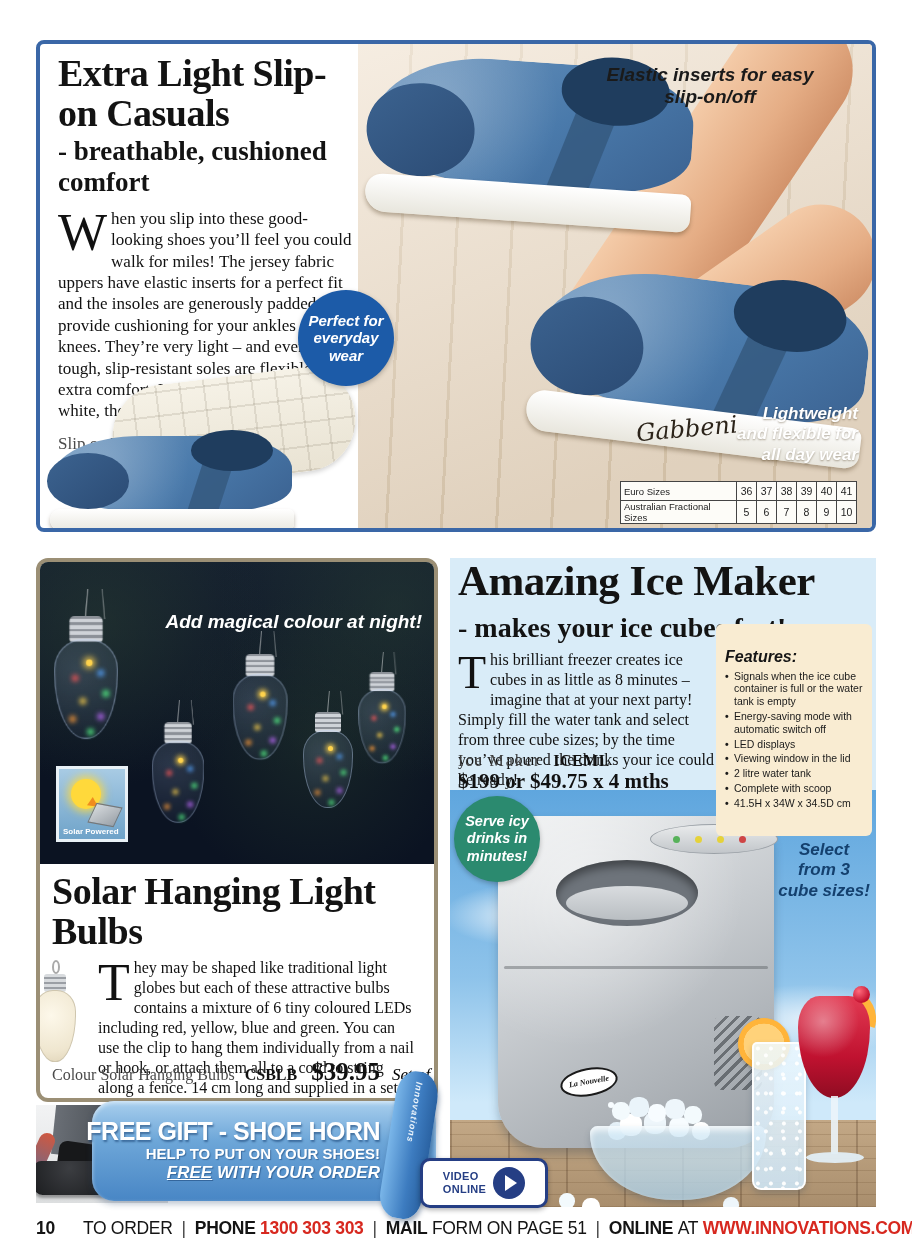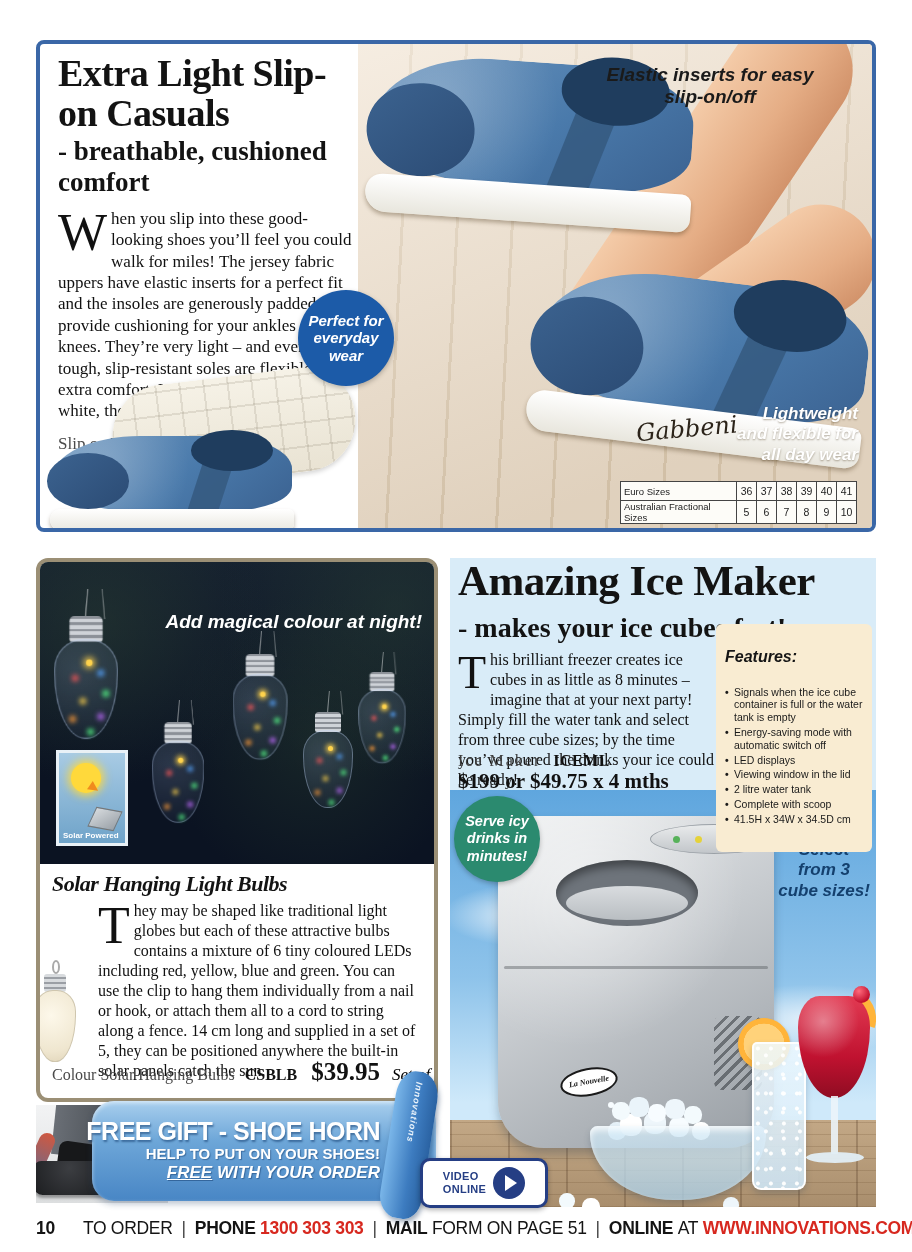--- a/index.html
+++ b/index.html
@@ -97,38 +97,38 @@
     box-shadow:0 0 5px 2px rgba(255,211,77,.9),
       -11px 12px 4px 0px #ff5a5a, 9px 8px 4px 0px #58a6ff,
       13px 24px 4px 0px #58ff8a, -5px 30px 4px 0px #ffd34d,
       9px 42px 4px 0px #c06bff, -13px 44px 4px 0px #ff9d3b,
       1px 54px 4px 0px #58ff8a; }
   .bulbB1 { left:46px; top:54px; transform:scale(1.28); }
   .bulbB2 { left:138px; top:160px; transform:scale(1.05); }
   .bulbB3 { left:220px; top:92px; transform:scale(1.1); }
   .bulbB4 { left:288px; top:150px; }
   .bulbB5 { left:342px; top:110px; transform:scale(.95); }
-  .solar-badge { position:absolute; left:16px; top:188px; width:72px; height:96px;
+  .solar-badge { position:absolute; left:16px; top:204px; width:72px; height:76px;
     background:linear-gradient(180deg,#a8cbe4,#6fa3c9); border:3px solid #e9f1f7; }
   .solar-badge .sun { position:absolute; left:12px; top:10px; width:30px; height:30px; border-radius:50%;
     background:#ffd93b; box-shadow:0 0 8px 3px rgba(255,217,59,.85); }
   .solar-badge .spanel { position:absolute; right:6px; bottom:14px; width:28px; height:20px;
     background:linear-gradient(135deg,#d6dadd,#9aa1a8); border:1px solid #777;
     transform:skewX(-16deg) rotate(10deg); }
   .solar-badge .sarrow { position:absolute; left:30px; top:30px; width:0; height:0;
     border-left:10px solid #f08c1d; border-top:5px solid transparent; border-bottom:5px solid transparent;
     transform:rotate(35deg); }
   .solar-badge .stext { position:absolute; left:4px; bottom:2px; color:#fff;
     font:700 8px/1.1 "Liberation Sans", sans-serif; }
   .badge-set5 { position:absolute; right:8px; top:204px; width:88px; height:66px;
     background:#1b64b4; border:2px solid #cfe3f5; border-radius:50%;
     display:flex; align-items:center; justify-content:center; text-align:center;
     color:#fff; font:italic 700 11.5px/1.2 "Liberation Sans", sans-serif; }
   .bulbs-text { position:absolute; left:0; top:302px; right:0; bottom:0; padding:8px 12px; }
-  .h2 { font-size:22px; font-weight:700; color:#131313; line-height:1.05; letter-spacing:-.5px;font-style:italic; }
+  .h2 { font-size:38px; font-weight:700; color:#131313; line-height:1.05; letter-spacing:-.5px; }
   .h2-sub { font-size:23px; font-weight:700; color:#131313; margin-top:2px; }
   .mini-bulb { position:absolute; left:-6px; top:396px; width:44px; height:110px; }
   .mini-bulb .cap { position:absolute; left:10px; top:16px; width:22px; height:18px;
     border-radius:3px; background:repeating-linear-gradient(0deg,#d8dbde 0 3px,#9b9fa5 3px 5px); }
   .mini-bulb .hook { position:absolute; left:18px; top:2px; width:8px; height:14px;
     border:2px solid #aaa; border-radius:50%; }
   .mini-bulb .glass { position:absolute; left:0; top:32px; width:42px; height:72px;
     background:radial-gradient(circle at 40% 35%, #fdf8ea, #efe6cf 70%, #e0d4b8);
     border:1px solid #cfc6ae; border-radius:45% 45% 48% 48% / 30% 30% 66% 66%; }
   .bulbs-body { margin:6px 0 0 46px; width:318px; font-size:16px; line-height:1.25; color:#111; }
@@ -226,21 +226,21 @@
   .badge-serve { position:absolute; left:4px; top:6px; width:86px; height:86px; border-radius:50%;
     background:#2b8a6f; display:flex; align-items:center; justify-content:center; text-align:center;
     color:#fff; font:italic 700 14.5px/1.2 "Liberation Sans", sans-serif;
     box-shadow:0 2px 5px rgba(0,0,0,.25); }
   .callout-select { position:absolute; right:6px; top:50px; width:92px; text-align:center;
     font:italic 700 17px/1.2 "Liberation Sans", sans-serif; color:#14406e; }
 
   .features-box { position:absolute; left:266px; top:66px; width:156px; min-height:174px;
     background:#f9ecd2; border-radius:6px; padding:24px 9px; z-index:3; }
   .features-box .ft { font:italic 700 16px/1.1 "Liberation Sans", sans-serif; color:#161616; }
-  .features-box ul { list-style:none; margin-top:20px; }
+  .features-box ul { list-style:none; margin-top:4px; }
   .features-box li { position:relative; padding-left:9px;
     font:400 10.5px/1.22 "Liberation Sans", sans-serif; color:#1a1a1a; margin-bottom:2px; }
   .features-box li::before { content:"\2022"; position:absolute; left:0; top:0; font-weight:700; }
 
   .video-badge { position:absolute; left:420px; top:1158px; width:128px; height:50px;
     background:#fff; border:3px solid #253e84; border-radius:10px;
     display:flex; align-items:center; justify-content:center; gap:7px;
     box-shadow:0 2px 5px rgba(0,0,0,.3); z-index:6; }
   .video-badge .vt { font:700 11px/1.2 "Liberation Sans", sans-serif; color:#253e84; letter-spacing:.3px; }
   .video-badge .play { width:32px; height:32px; border-radius:50%; background:#253e84; position:relative; }

